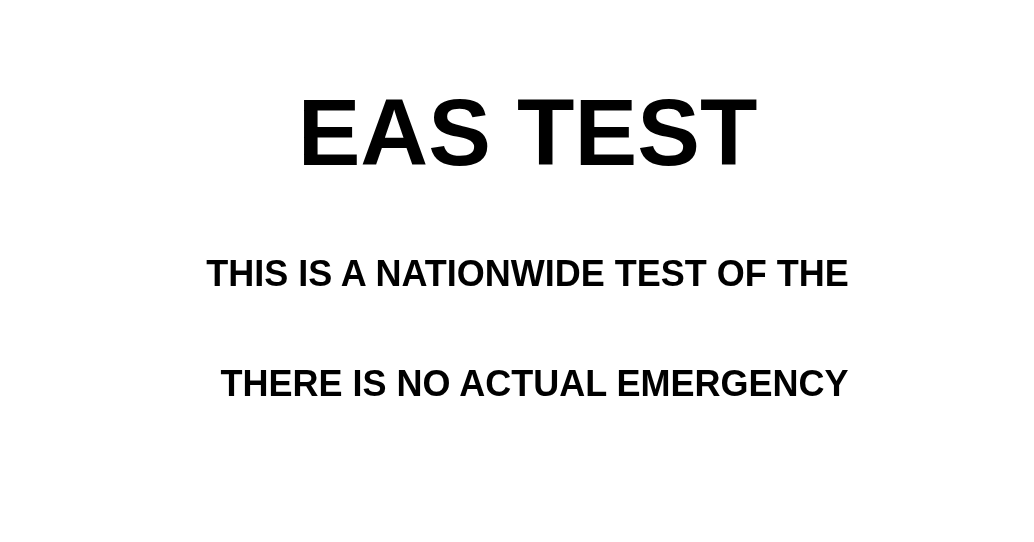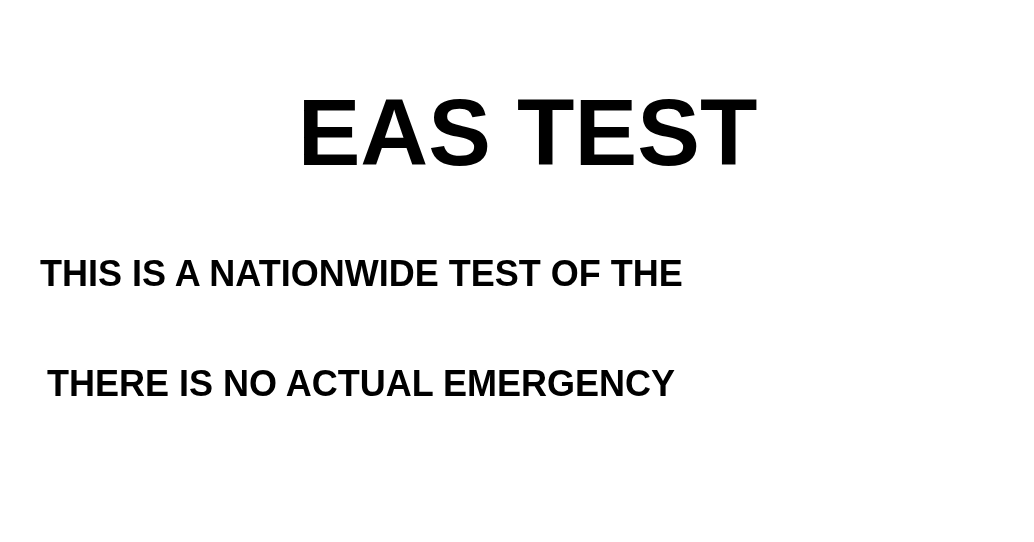--- a/index.html
+++ b/index.html
@@ -38,21 +38,21 @@
     line-height: 1.0;
     letter-spacing: 0px;
     color: #000000;
     white-space: nowrap;
     -webkit-font-smoothing: antialiased;
   }
   .alert-body {
     position: absolute;
     left: 0;
     width: 975px;
-    text-align: left;
+    text-align: center;
     font-size: 36px;
     font-weight: bold;
     line-height: 46px;
     color: #000000;
   }
   #alert-line-primary {
     top: 251px;
   }
   #alert-line-secondary {
     top: 361px;

